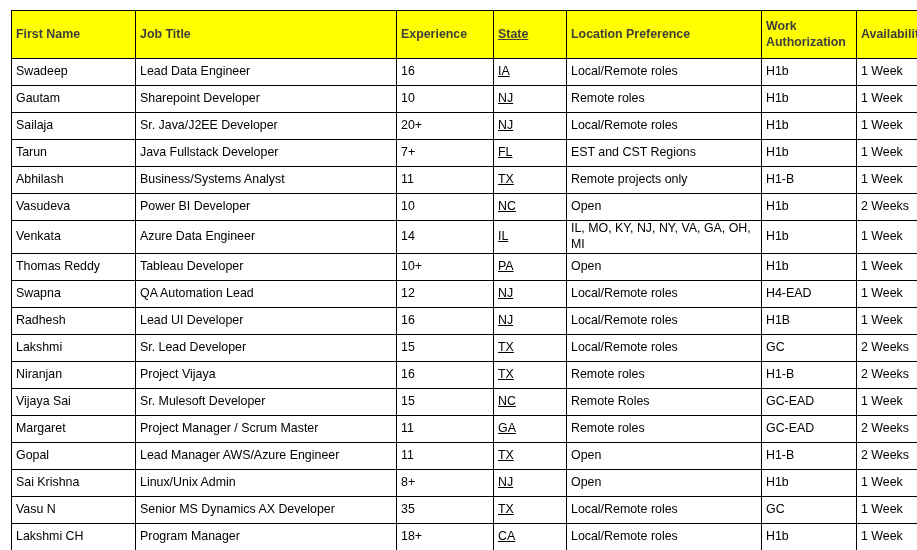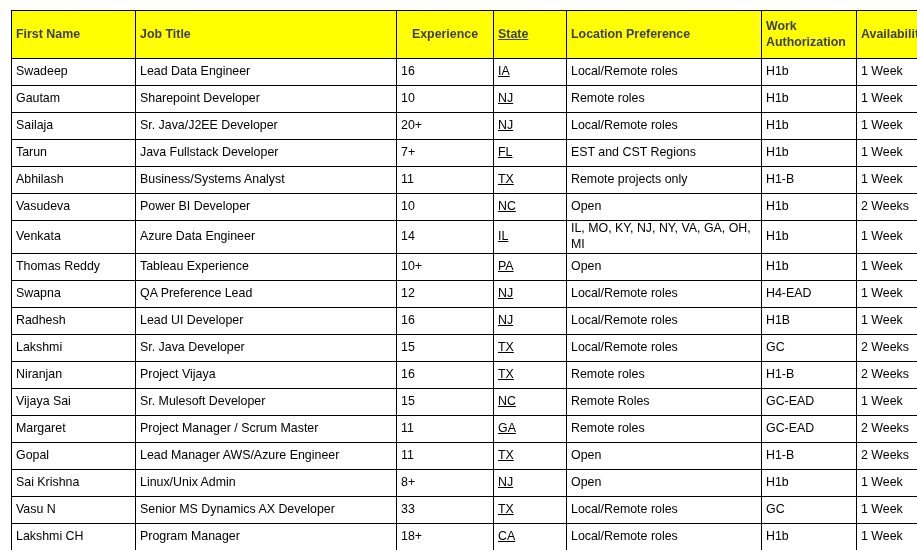--- a/index.html
+++ b/index.html
@@ -61,21 +61,21 @@
 
   
   .col-first-name   { width: 115px; margin-top: 12px; }
   .col-job-title    { width: 252px; }
   .col-experience   { width: 88px;  text-align: center; }
   .col-state        { width: 64px; text-decoration: underline;  }
   .col-location     { width: 186px; }
   .col-workauth     { width: 86px;  }
   .col-availability { width: 99px;  }
 
-  #candidate-table thead th.col-experience { text-align: center; }
+  #candidate-table thead th.col-experience { text-align: left; }
 
   tbody td.cell-experience { text-align: center; }
 
   tr.tall-row td { height: 53px; }
 </style>
 </head>
 <body>
 
 <div id="sheet">
   <table id="candidate-table">
@@ -149,48 +149,48 @@
           <td class="col-first-name cell-first_name">Venkata</td>
           <td class="col-job-title cell-job_title">Azure Data Engineer</td>
           <td class="col-experience cell-experience">14</td>
           <td class="col-state cell-state">IL</td>
           <td class="col-location cell-location">IL, MO, KY, NJ, NY, VA, GA, OH, MI</td>
           <td class="col-workauth cell-work_auth">H1b</td>
           <td class="col-availability cell-availability">1 Week</td>
         </tr>
         <tr>
           <td class="col-first-name cell-first_name">Thomas Reddy</td>
-          <td class="col-job-title cell-job_title">Tableau Experience</td>
+          <td class="col-job-title cell-job_title">Tableau Developer</td>
           <td class="col-experience cell-experience">10+</td>
           <td class="col-state cell-state">PA</td>
           <td class="col-location cell-location">Open</td>
           <td class="col-workauth cell-work_auth">H1b</td>
           <td class="col-availability cell-availability">1 Week</td>
         </tr>
         <tr>
           <td class="col-first-name cell-first_name">Swapna</td>
-          <td class="col-job-title cell-job_title">QA Preference Lead</td>
+          <td class="col-job-title cell-job_title">QA Automation Lead</td>
           <td class="col-experience cell-experience">12</td>
           <td class="col-state cell-state">NJ</td>
           <td class="col-location cell-location">Local/Remote roles</td>
           <td class="col-workauth cell-work_auth">H4-EAD</td>
           <td class="col-availability cell-availability">1 Week</td>
         </tr>
         <tr>
           <td class="col-first-name cell-first_name">Radhesh</td>
           <td class="col-job-title cell-job_title">Lead UI Developer</td>
           <td class="col-experience cell-experience">16</td>
           <td class="col-state cell-state">NJ</td>
           <td class="col-location cell-location">Local/Remote roles</td>
           <td class="col-workauth cell-work_auth">H1B</td>
           <td class="col-availability cell-availability">1 Week</td>
         </tr>
         <tr>
           <td class="col-first-name cell-first_name">Lakshmi</td>
-          <td class="col-job-title cell-job_title">Sr. Java Developer</td>
+          <td class="col-job-title cell-job_title">Sr. Lead Developer</td>
           <td class="col-experience cell-experience">15</td>
           <td class="col-state cell-state">TX</td>
           <td class="col-location cell-location">Local/Remote roles</td>
           <td class="col-workauth cell-work_auth">GC</td>
           <td class="col-availability cell-availability">2 Weeks</td>
         </tr>
         <tr>
           <td class="col-first-name cell-first_name">Niranjan</td>
           <td class="col-job-title cell-job_title">Project Vijaya</td>
           <td class="col-experience cell-experience">16</td>
@@ -231,21 +231,21 @@
           <td class="col-job-title cell-job_title">Linux/Unix Admin</td>
           <td class="col-experience cell-experience">8+</td>
           <td class="col-state cell-state">NJ</td>
           <td class="col-location cell-location">Open</td>
           <td class="col-workauth cell-work_auth">H1b</td>
           <td class="col-availability cell-availability">1 Week</td>
         </tr>
         <tr>
           <td class="col-first-name cell-first_name">Vasu N</td>
           <td class="col-job-title cell-job_title">Senior MS Dynamics AX Developer</td>
-          <td class="col-experience cell-experience">33</td>
+          <td class="col-experience cell-experience">35</td>
           <td class="col-state cell-state">TX</td>
           <td class="col-location cell-location">Local/Remote roles</td>
           <td class="col-workauth cell-work_auth">GC</td>
           <td class="col-availability cell-availability">1 Week</td>
         </tr>
         <tr>
           <td class="col-first-name cell-first_name">Lakshmi CH</td>
           <td class="col-job-title cell-job_title">Program Manager</td>
           <td class="col-experience cell-experience">18+</td>
           <td class="col-state cell-state">CA</td>

